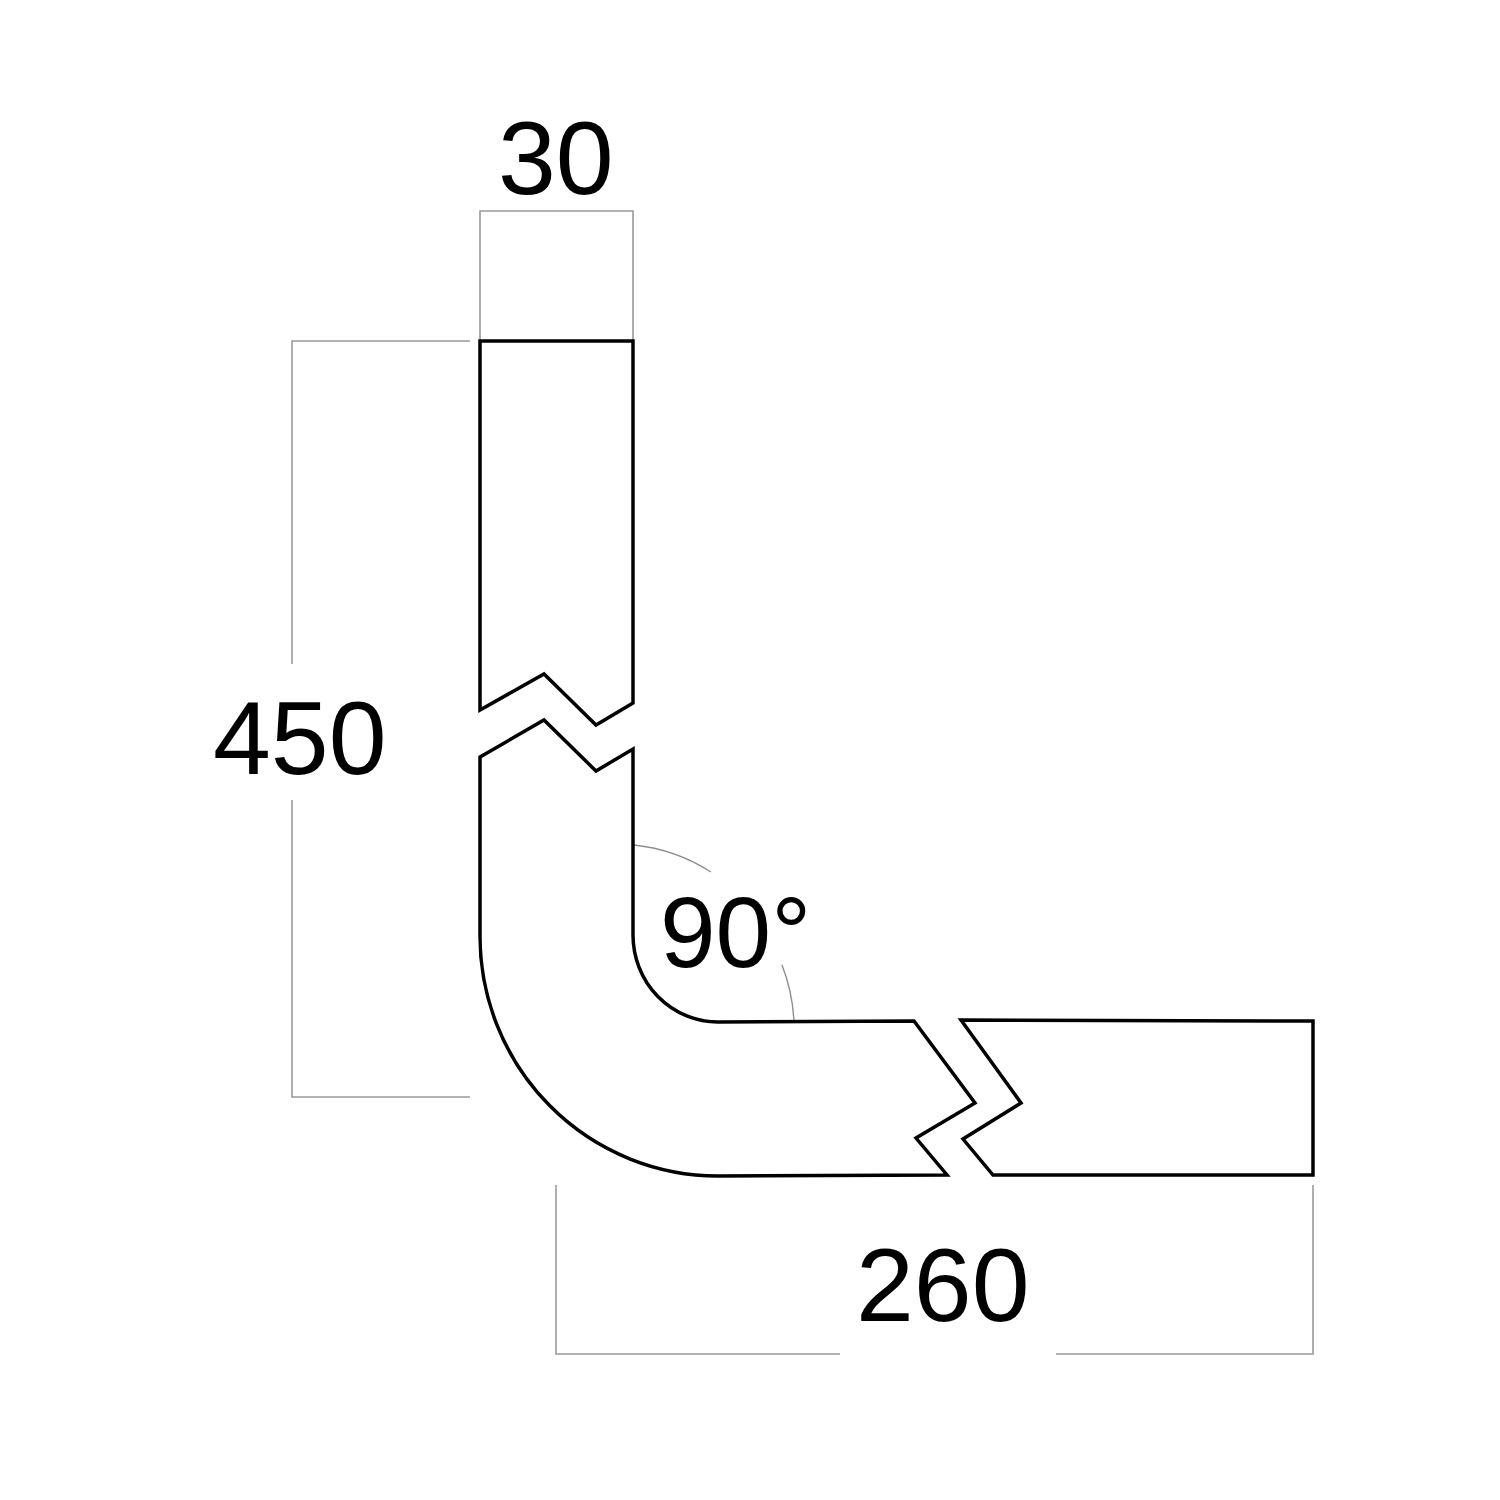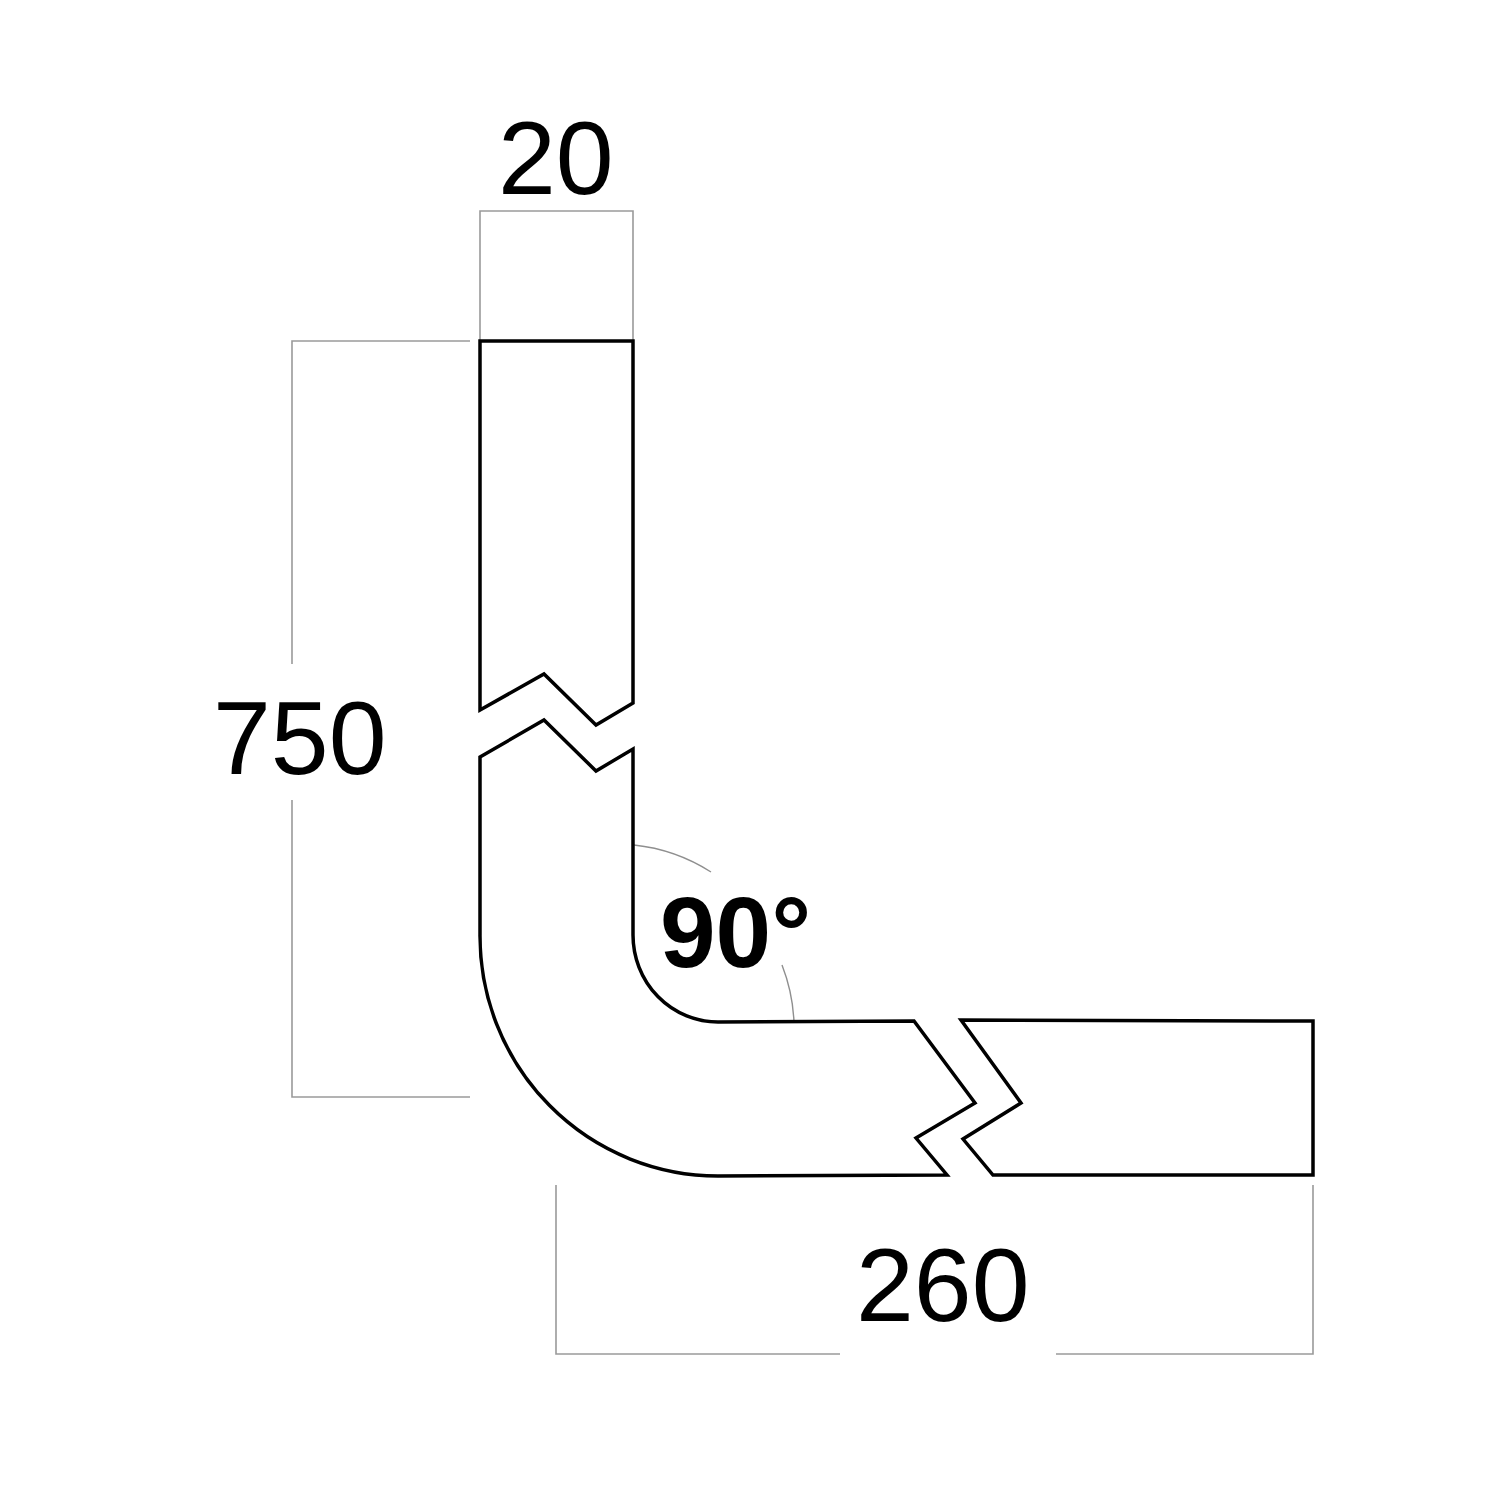--- a/index.html
+++ b/index.html
@@ -5,21 +5,21 @@
     html, body { margin: 0; padding: 0; background: #ffffff; }
     body { width: 1500px; height: 1500px; position: relative; overflow: hidden; }
     svg { position: absolute; left: 0; top: 0; }
     .outline { fill: none; stroke: #000000; stroke-width: 3.5; stroke-linejoin: miter; }
     .dim { fill: none; stroke: #9a9a9a; stroke-width: 1.6; }
     .arc { fill: none; stroke: #8f8f8f; stroke-width: 1.4; }
     .label { position: absolute; font-family: "Liberation Sans", sans-serif; color: #000000; line-height: 1; white-space: nowrap; background: #ffffff; }
     #lbl-width { left: 498px; top: 106px; font-size: 104px; }
     #lbl-height { left: 207px; top: 682px; font-size: 104px; padding: 4px 6px; }
     #lbl-length { left: 846px; top: 1233px; font-size: 104px; padding: 0 10px; }
-    #lbl-angle { left: 660px; top: 882px; font-size: 100px; background: transparent; font-weight: bold; }
+    #lbl-angle { left: 660px; top: 882px; font-size: 100px; background: transparent; }
   </style>
 </head>
 <body>
 
 <svg width="1500" height="1500" viewBox="0 0 1500 1500">
 
   <g>
     <polyline class="dim" points="480,341 480,211 633,211 633,341"></polyline>
   </g>
 
@@ -42,16 +42,16 @@
 
   <path class="outline" d="M 480 757 L 544 720 L 596 771 L 633 749 L 633 935
            A 85 87 0 0 0 718 1022
            L 914 1021 L 975 1103 L 916 1138 L 947 1175
            L 718 1176
            A 238 240 0 0 1 480 935 Z"></path>
 
   <path class="outline" d="M 961 1020 L 1313 1021 L 1313 1175 L 993 1175 L 963 1139 L 1021 1103 Z"></path>
 </svg>
 
-<div class="label" id="lbl-width">20</div>
-<div class="label" id="lbl-height">750</div>
+<div class="label" id="lbl-width">30</div>
+<div class="label" id="lbl-height">450</div>
 <div class="label" id="lbl-length">260</div>
 <div class="label" id="lbl-angle">90°</div>
 
 </body></html>

